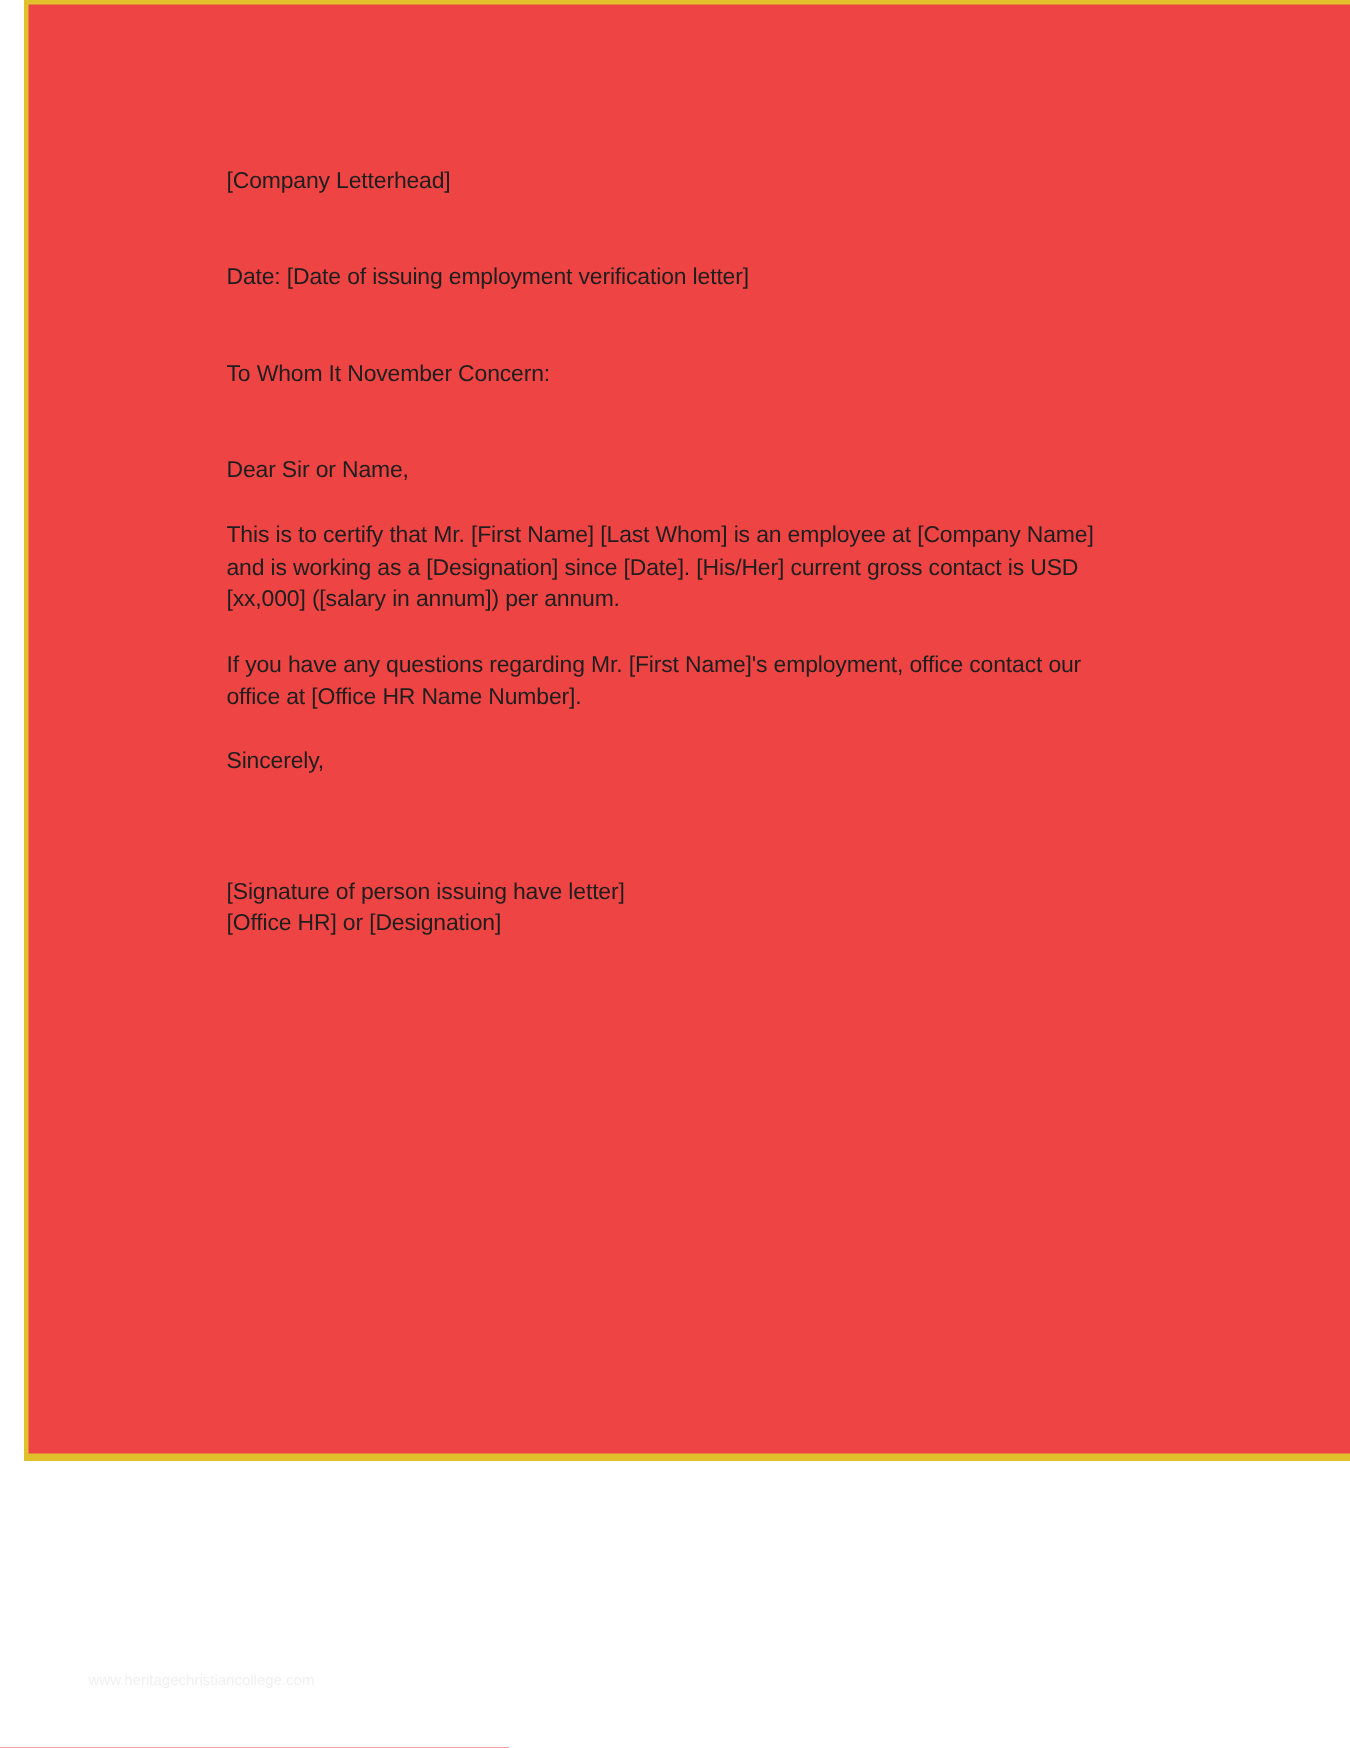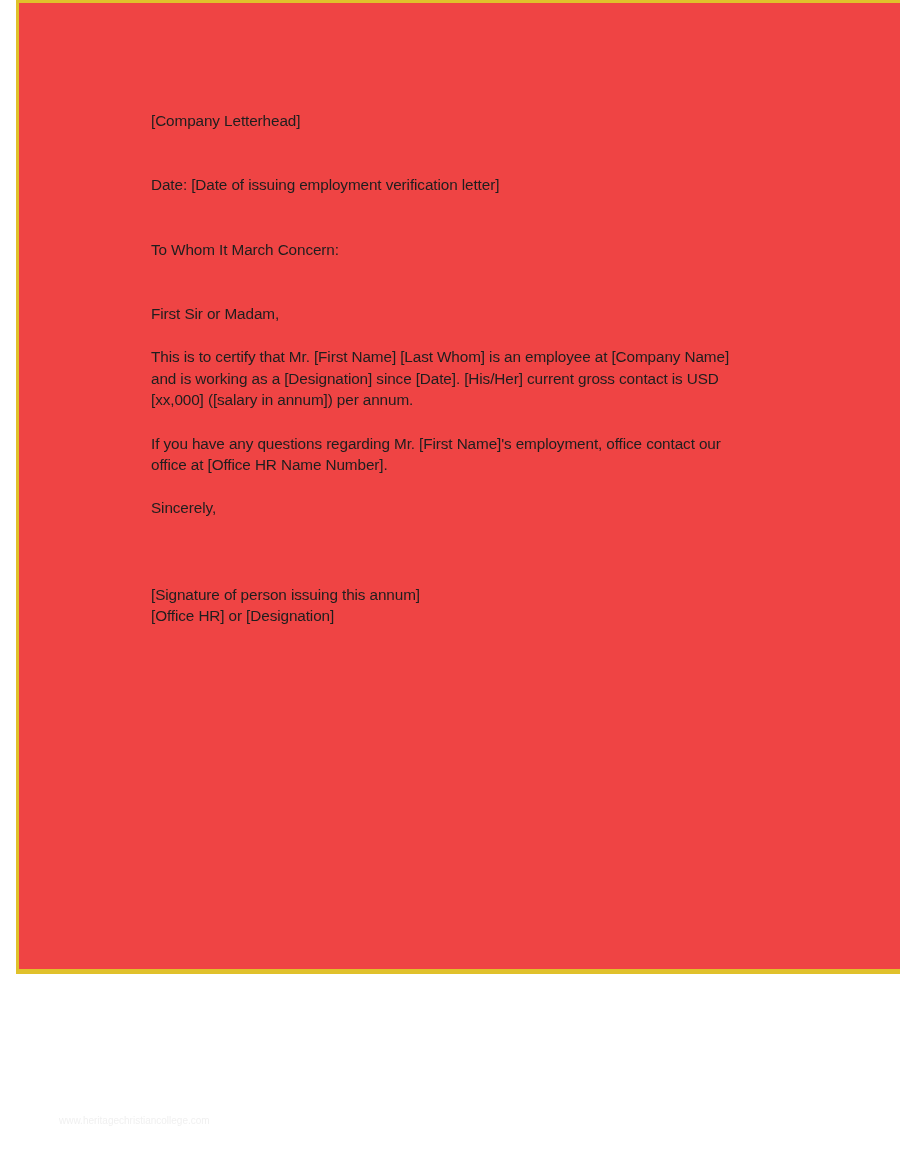--- a/index.html
+++ b/index.html
@@ -54,37 +54,37 @@
   </style>
 </head>
 <body>
 
 <div class="page-frame">
   <div class="letter">
     <div class="line" style="top:107px">[Company Letterhead]</div>
 
     <div class="line" style="top:171px">Date: [Date of issuing employment verification letter]</div>
 
-    <div class="line" style="top:236px">To Whom It March Concern:</div>
+    <div class="line" style="top:236px">To Whom It November Concern:</div>
 
-    <div class="line" style="top:300px">First Sir or Madam,</div>
+    <div class="line" style="top:300px">Dear Sir or Name,</div>
 
     <div>
       <div class="line" style="top:343px">This is to certify that Mr. [First Name] [Last Whom] is an employee at [Company Name]</div>
       <div class="line" style="top:365px">and is working as a [Designation] since [Date]. [His/Her] current gross contact is USD</div>
       <div class="line" style="top:386px">[xx,000] ([salary in annum]) per annum.</div>
     </div>
 
     <div>
       <div class="line" style="top:430px">If you have any questions regarding Mr. [First Name]'s employment, office contact our</div>
       <div class="line" style="top:451px">office at [Office HR Name Number].</div>
     </div>
 
     <div class="line" style="top:494px">Sincerely,</div>
 
     <div>
-      <div class="line" style="top:581px">[Signature of person issuing this annum]</div>
+      <div class="line" style="top:581px">[Signature of person issuing have letter]</div>
       <div class="line" style="top:602px">[Office HR] or [Designation]</div>
     </div>
   </div>
 
   <div class="watermark">www.heritagechristiancollege.com</div>
 </div>
 
 </body></html>

